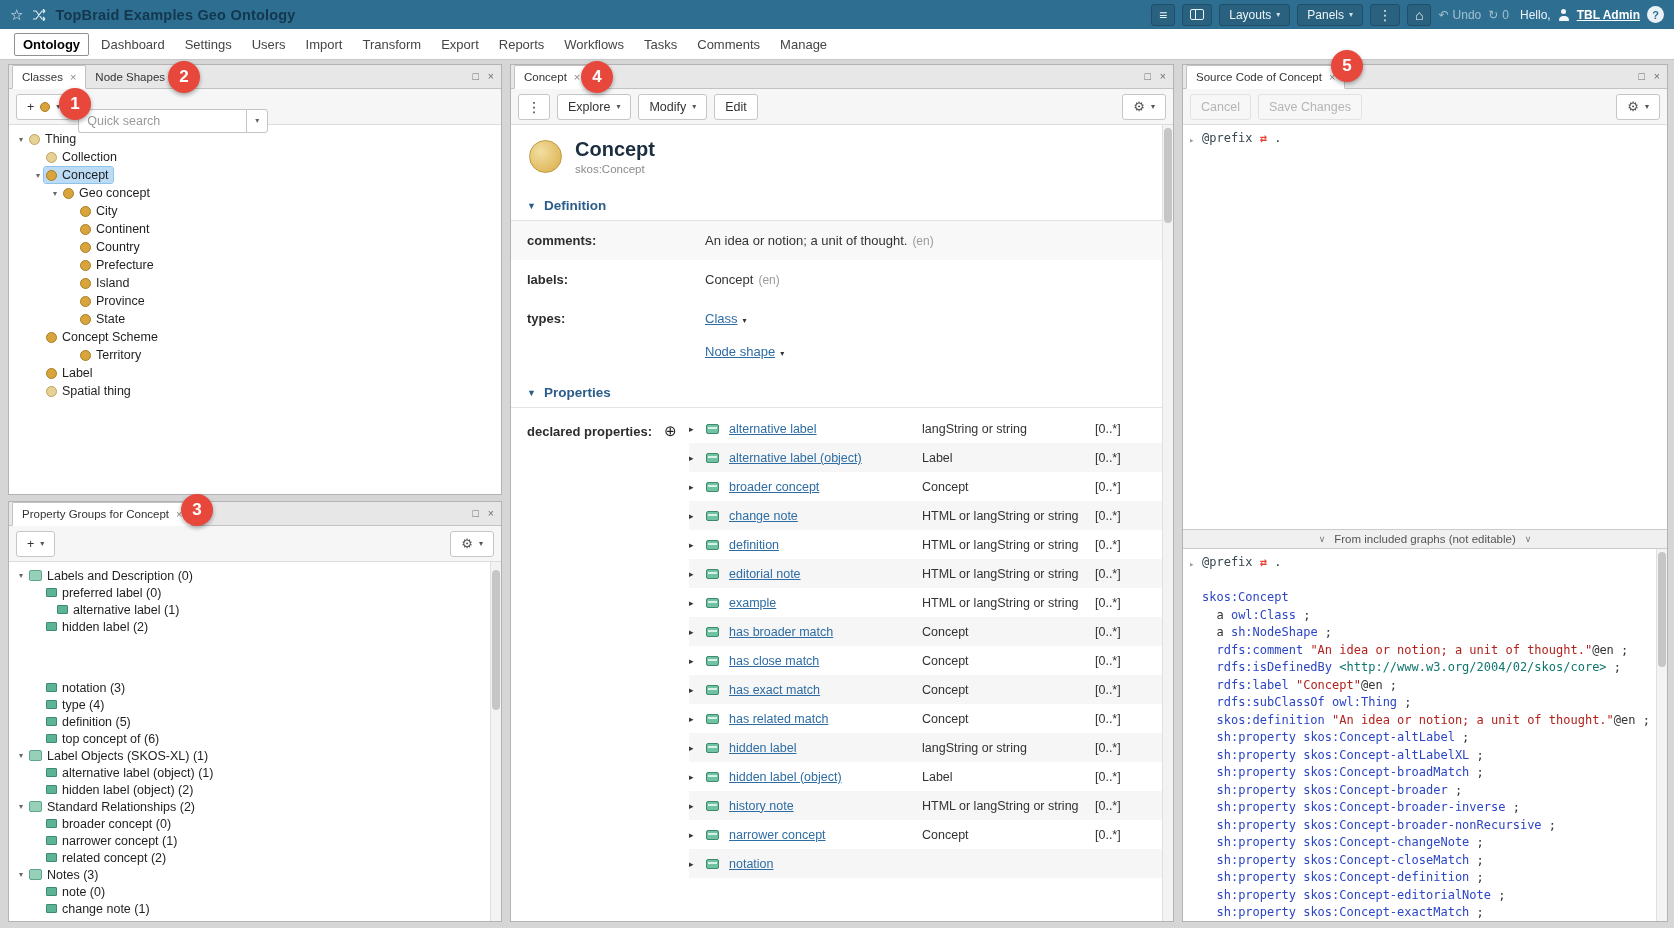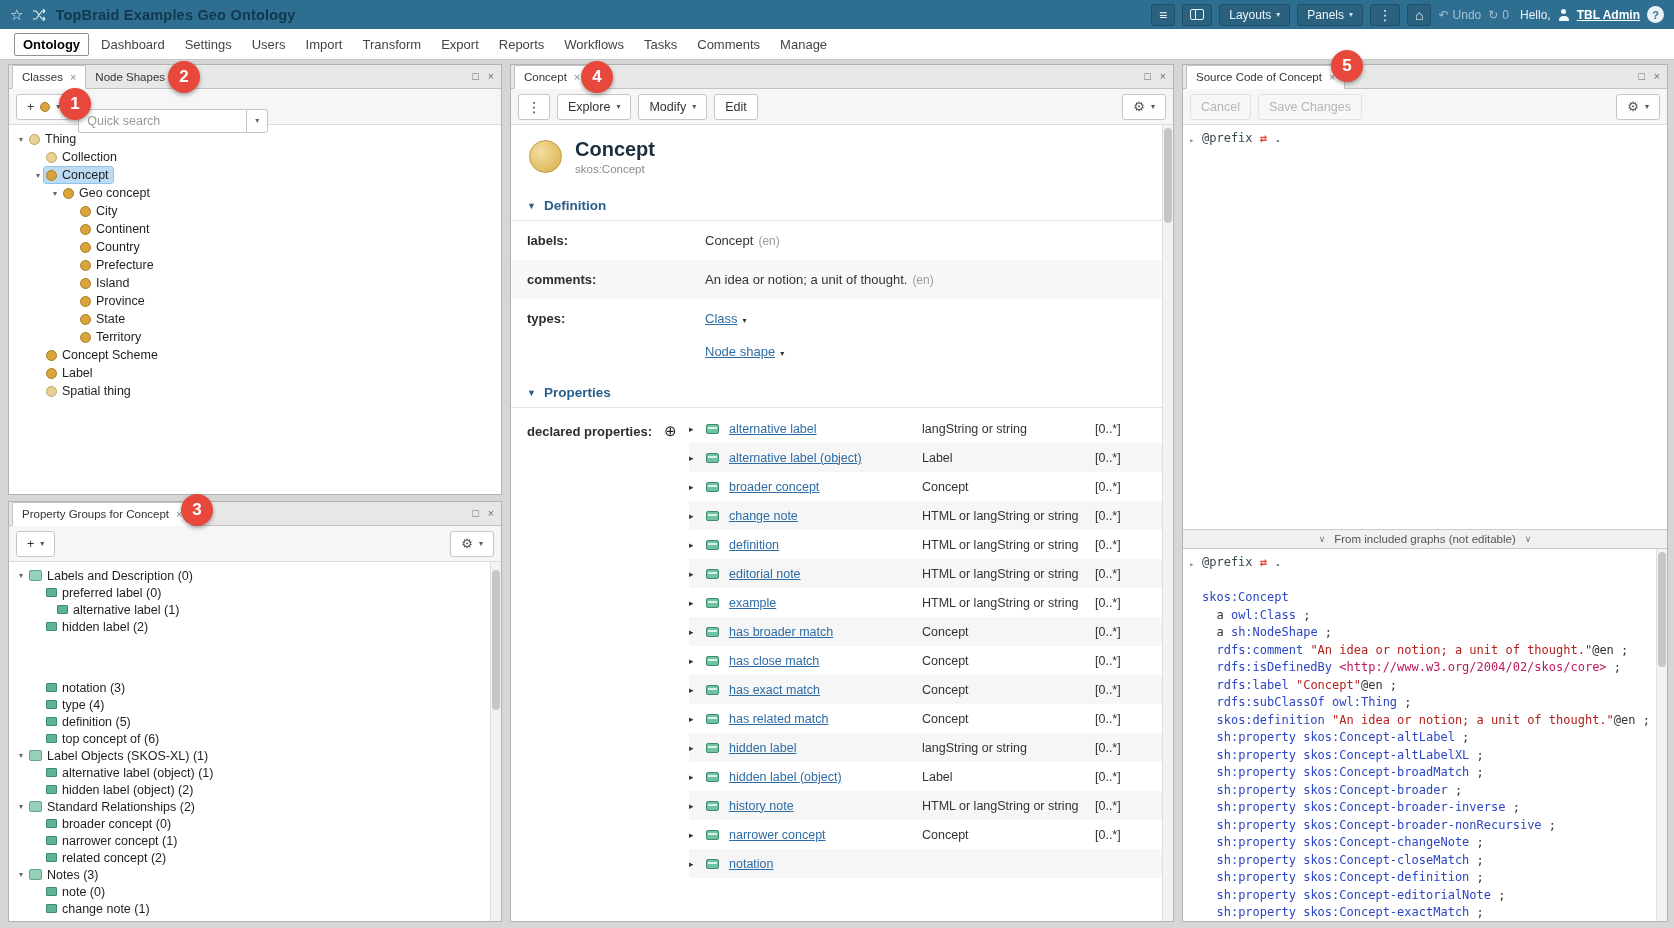--- a/index.html
+++ b/index.html
@@ -138,21 +138,21 @@
 
   
   .code-area { font-family: "DejaVu Sans Mono", "Liberation Mono", monospace; font-size: 12px; line-height: 17.5px; padding: 5px 14px 5px 4px; color: #333; overflow: hidden; background: #fff; }
   #code-top { height: 404px; min-height: 404px; flex: none; }
   #code-bottom { flex: 1; }
   .code-line { white-space: pre; position: relative; padding-left: 15px; min-height: 17.5px; }
   .tok-fold { position: absolute; left: 2px; top: 2px; font-size: 9px; color: #999; cursor: pointer; }
   .tok-meta { color: #37474f; }
   .tok-pfx { color: #2b45c4; }
   .tok-str { color: #b2211c; }
-  .tok-uri { color: #be185d; }
+  .tok-uri { color: #0f766e; }
   .tok-swap { color: #e8473c; font-weight: bold; cursor: pointer; }
   .tok-plain { color: #333; }
   .graph-divider { height: 20px; min-height: 20px; background: #f0f0f0; border-top: 1px solid #ccc; border-bottom: 1px solid #ccc; display: flex; align-items: center; justify-content: center; gap: 9px; font-size: 11.5px; color: #555; }
   .div-caret { font-size: 9px; color: #777; }
 
   
   .vscroll { position: absolute; width: 11px; background: #f3f3f3; border-left: 1px solid #e0e0e0; z-index: 5; }
   .vthumb { position: absolute; left: 1px; width: 8px; border-radius: 4px; background: #c6c6c6; cursor: pointer; }
   #concept-scroll { right: 0; top: 60px; bottom: 0; }
   #concept-scroll .vthumb { top: 3px; height: 95px; }
@@ -338,32 +338,32 @@
           <span class="tlabel">Province</span>
         </span>
       </div>
       <div class="tree-row" style="padding-left: 57px;">
         <span class="expander"></span>
         <span class="row-inner">
           <span class="ticon gold"></span>
           <span class="tlabel">State</span>
         </span>
       </div>
+      <div class="tree-row" style="padding-left: 23px;">
+        <span class="expander"></span>
+        <span class="row-inner">
+          <span class="ticon gold"></span>
+          <span class="tlabel">Concept Scheme</span>
+        </span>
+      </div>
       <div class="tree-row" style="padding-left: 57px;">
         <span class="expander"></span>
         <span class="row-inner">
           <span class="ticon gold"></span>
           <span class="tlabel">Territory</span>
-        </span>
-      </div>
-      <div class="tree-row" style="padding-left: 23px;">
-        <span class="expander"></span>
-        <span class="row-inner">
-          <span class="ticon gold"></span>
-          <span class="tlabel">Concept Scheme</span>
         </span>
       </div>
       <div class="tree-row" style="padding-left: 23px;">
         <span class="expander"></span>
         <span class="row-inner">
           <span class="ticon gold"></span>
           <span class="tlabel">Label</span>
         </span>
       </div>
       <div class="tree-row" style="padding-left: 23px;">
@@ -588,27 +588,27 @@
       <div>
         <div class="res-title">Concept</div>
         <div class="res-sub">skos:Concept</div>
       </div>
     </div>
     <div class="section-head">
       <span class="sec-tri">▼</span>
       <span>Definition</span>
     </div>
     <div id="def-rows">
+        <div class="def-row alt">
+          <div class="def-label">comments:</div>
+          <div class="def-value"><span>An idea or notion; a unit of thought.</span><span class="vlang">(en)</span></div>
+        </div>
         <div class="def-row">
           <div class="def-label">labels:</div>
           <div class="def-value"><span>Concept</span><span class="vlang">(en)</span></div>
-        </div>
-        <div class="def-row alt">
-          <div class="def-label">comments:</div>
-          <div class="def-value"><span>An idea or notion; a unit of thought.</span><span class="vlang">(en)</span></div>
         </div>
         <div class="def-row">
           <div class="def-label">types:</div>
           <div class="def-value">
             <div class="link-line"><a class="vlink">Class</a><span class="link-caret">▾</span></div>
             <div class="link-line"><a class="vlink">Node shape</a><span class="link-caret">▾</span></div>
           </div>
         </div>
       </div>
     <div class="section-head">

